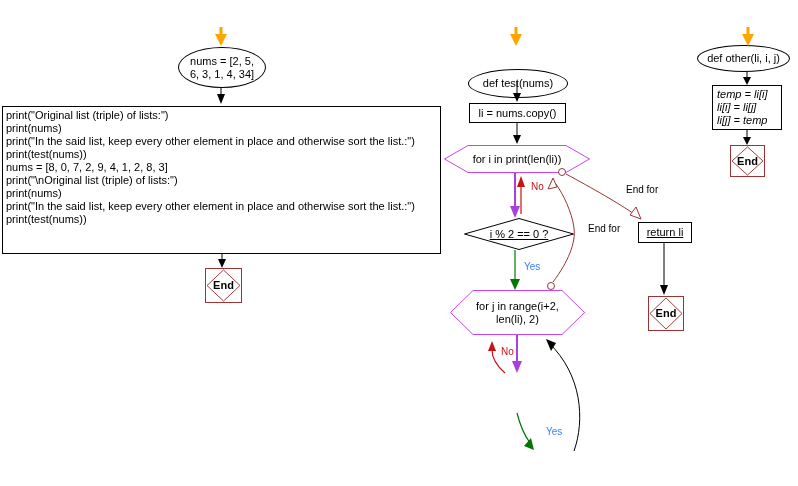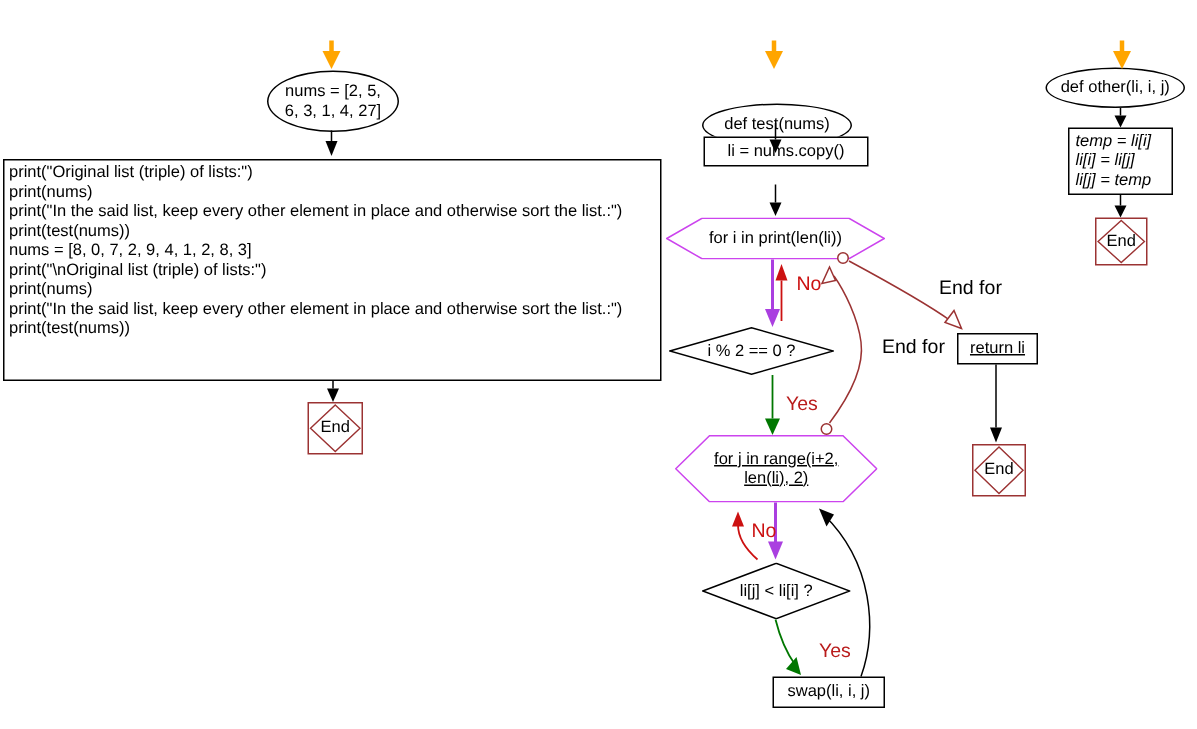--- a/index.html
+++ b/index.html
@@ -10,26 +10,26 @@
   .ellipse{border:1px solid #000;border-radius:50%;white-space:pre-line;}
   .rectbox{border:1px solid #000;white-space:nowrap;}
   .codebox{border:1px solid #000;align-items:flex-start;justify-content:flex-start;
            text-align:left;padding:2px 3px;line-height:13px;overflow:hidden;}
   .code{white-space:pre-wrap;}
   .leftlines{align-items:flex-start;justify-content:flex-start;text-align:left;
              padding:2px 4px;white-space:pre-line;}
   .shape{background:transparent;}
   .shape svg{position:absolute;left:0;top:0;width:100%;height:100%;}
   .shape .lbl{position:relative;z-index:1;white-space:pre-line;}
-  .endnode{border:1px solid #9b3333;background:#fff;}
+  .endnode{border:1px solid #9b3333;background:#fff;font-weight:bold;}
   .endnode svg{position:absolute;left:0;top:0;width:100%;height:100%;}
   .endnode .lbl{position:relative;z-index:1;}
   .wires{position:absolute;left:0;top:0;z-index:5;pointer-events:none;}
-  .edge-label{position:absolute;z-index:6;font-size:13px;background:transparent;}
-  .lbl-no{color:#cc1111}.lbl-yes{color:#b91c1c}.lbl-endfor{color:#000000}
+  .edge-label{position:absolute;z-index:6;font-size:10px;background:transparent;}
+  .lbl-no{color:#cc1111}.lbl-yes{color:#3b82f6}.lbl-endfor{color:#000000}
 </style>
 </head>
 <body>
 
 <div class="canvas">
 
   <svg class="wires" width="798" height="486" viewBox="0 0 798 486">
 
     <g stroke="#ffa500" fill="#ffa500">
       <path d="M221 27 L221 35" stroke-width="3"></path>
@@ -110,21 +110,21 @@
   </svg>
 
   <div class="edge-label lbl-no" style="left:531px;top:181px;">No</div>
   <div class="edge-label lbl-yes" style="left:524px;top:261px;">Yes</div>
   <div class="edge-label lbl-no" style="left:501px;top:346px;">No</div>
   <div class="edge-label lbl-yes" style="left:546px;top:426px;">Yes</div>
   <div class="edge-label lbl-endfor" style="left:626px;top:184px;">End for</div>
   <div class="edge-label lbl-endfor" style="left:588px;top:223px;">End for</div>
 
   <div class="node ellipse" style="left:178px;top:47px;width:88px;height:41px;">nums = [2, 5,
-6, 3, 1, 4, 27]</div>
+6, 3, 1, 4, 34]</div>
 
   <div class="node codebox" style="left:2px;top:106px;width:439px;height:148px;">
     <div class="code">print("Original list (triple) of lists:")
 print(nums)
 print("In the said list, keep every other element in place and otherwise sort the list.:")
 print(test(nums))
 nums = [8, 0, 7, 2, 9, 4, 1, 2, 8, 3]
 print("\nOriginal list (triple) of lists:")
 print(nums)
 print("In the said list, keep every other element in place and otherwise sort the list.:")
@@ -133,52 +133,45 @@
 
   <div class="node endnode" style="left:205px;top:268px;width:37px;height:35px;">
     <svg viewBox="0 0 37 35">
       <polygon points="18.5,1 36,17.5 18.5,34 1,17.5" fill="none" stroke="#9b3333"></polygon>
     </svg>
     <span class="lbl">End</span>
   </div>
 
   <div class="node ellipse" style="left:468px;top:53px;width:100px;height:29px;margin-top:16px;">def test(nums)</div>
 
-  <div class="node rectbox" style="left:469px;top:91px;width:110px;height:20px;">li = nums.copy()</div>
+  <div class="node rectbox" style="left:469px;top:103px;width:97px;height:20px;">li = nums.copy()</div>
 
   <div class="node shape" style="left:444px;top:145px;width:146px;height:28px;">
     <svg viewBox="0 0 146 28">
       <polygon points="0.5,14 24,0.5 122,0.5 145.5,14 122,27.5 24,27.5" fill="#fff" stroke="#cc44ee"></polygon>
     </svg>
     <span class="lbl">for i in print(len(li))</span>
   </div>
 
-  <div class="node shape" style="left:446px;top:218px;width:110px;height:32px;">
+  <div class="node shape" style="left:464px;top:218px;width:110px;height:32px;text-decoration:underline;">
     <svg viewBox="0 0 110 32">
       <polygon points="0.5,16 55,0.5 109.5,16 55,31.5" fill="#fff" stroke="#000"></polygon>
     </svg>
     <span class="lbl">i % 2 == 0 ?</span>
   </div>
 
-  <div class="node shape" style="left:450px;top:290px;width:135px;height:45px;text-decoration:underline;">
+  <div class="node shape" style="left:450px;top:290px;width:135px;height:45px;">
     <svg viewBox="0 0 135 45">
       <polygon points="0.5,22.5 23,0.5 112,0.5 134.5,22.5 112,44.5 23,44.5" fill="#fff" stroke="#cc44ee"></polygon>
     </svg>
     <span class="lbl">for j in range(i+2,
 len(li), 2)</span>
   </div>
 
-  <div class="node shape" style="left:468px;top:375px;width:99px;height:38px;">
-    <svg viewBox="0 0 99 38">
-      <polygon points="0.5,19 49.5,0.5 98.5,19 49.5,37.5" fill="#fff" stroke="#000"></polygon>
-    </svg>
-    <span class="lbl">li[j] &lt; li[i] ?</span>
-  </div>
-
-  <div class="node rectbox" style="left:515px;top:451px;width:75px;height:21px;">swap(li, i, j)</div>
+
 
   <div class="node rectbox" style="left:638px;top:222px;width:54px;height:21px;text-decoration:underline;">return li</div>
 
   <div class="node endnode" style="left:648px;top:296px;width:36px;height:35px;">
     <svg viewBox="0 0 36 35">
       <polygon points="18,1 35,17.5 18,34 1,17.5" fill="none" stroke="#9b3333"></polygon>
     </svg>
     <span class="lbl">End</span>
   </div>
 

